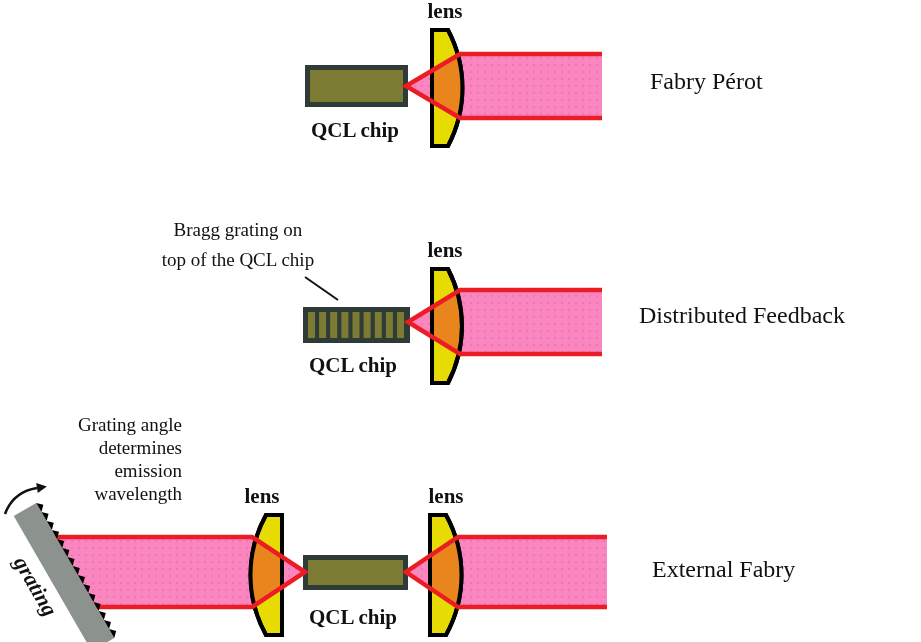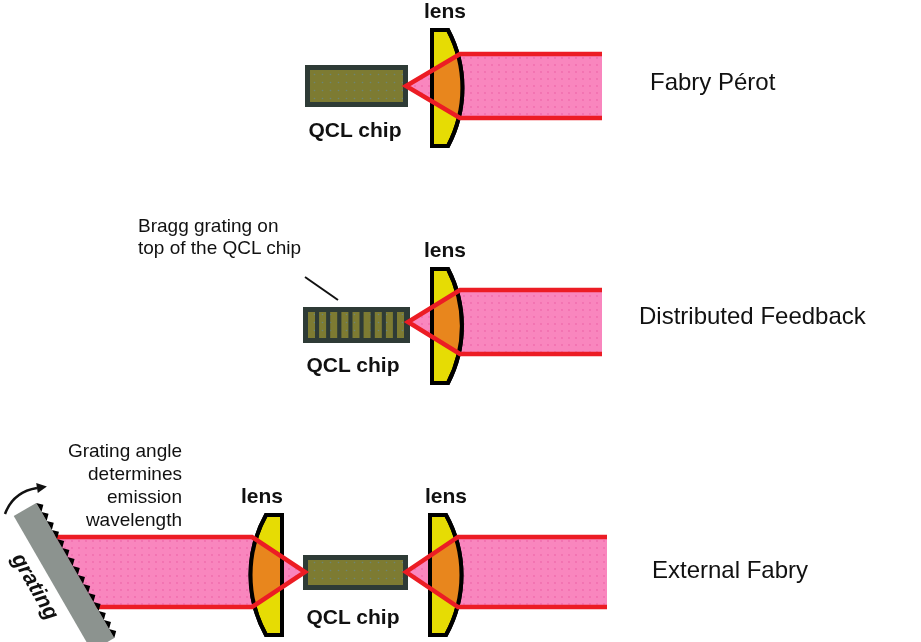--- a/index.html
+++ b/index.html
@@ -1,27 +1,27 @@
 <!DOCTYPE html>
 <html><head>
 <meta charset="utf-8">
 <style>
   html,body{margin:0;padding:0;background:#ffffff;}
   #canvas{
     position:relative;width:921px;height:642px;background:#ffffff;overflow:hidden;
-    font-family:Liberation Sans, sans-serif;color:#111;
+    font-family:Liberation Serif, serif;color:#111;
   }
   #scene{position:absolute;left:0;top:0;}
   .lbl{position:absolute;line-height:1.08;}
   .comp-label{font-weight:bold;font-size:21px;text-align:center;}
   .panel-title{font-size:24px;}
   .panel-subtitle{font-size:19.5px;}
   .annotation{font-size:19px;white-space:pre-line;}
-  .annotation.center{line-height:22px;}
-  .annotation.right{text-align:right;line-height:23px;margin-top:26px;}
+  .annotation.center{text-align:center;line-height:30px;}
+  .annotation.right{text-align:right;line-height:23px;}
   .grating-text{
     font-weight:bold;font-style:italic;font-size:21.5px;text-align:center;
     transform:rotate(60deg);transform-origin:center center;
   }
 </style>
 </head>
 <body>
 
 <div id="canvas">
 

